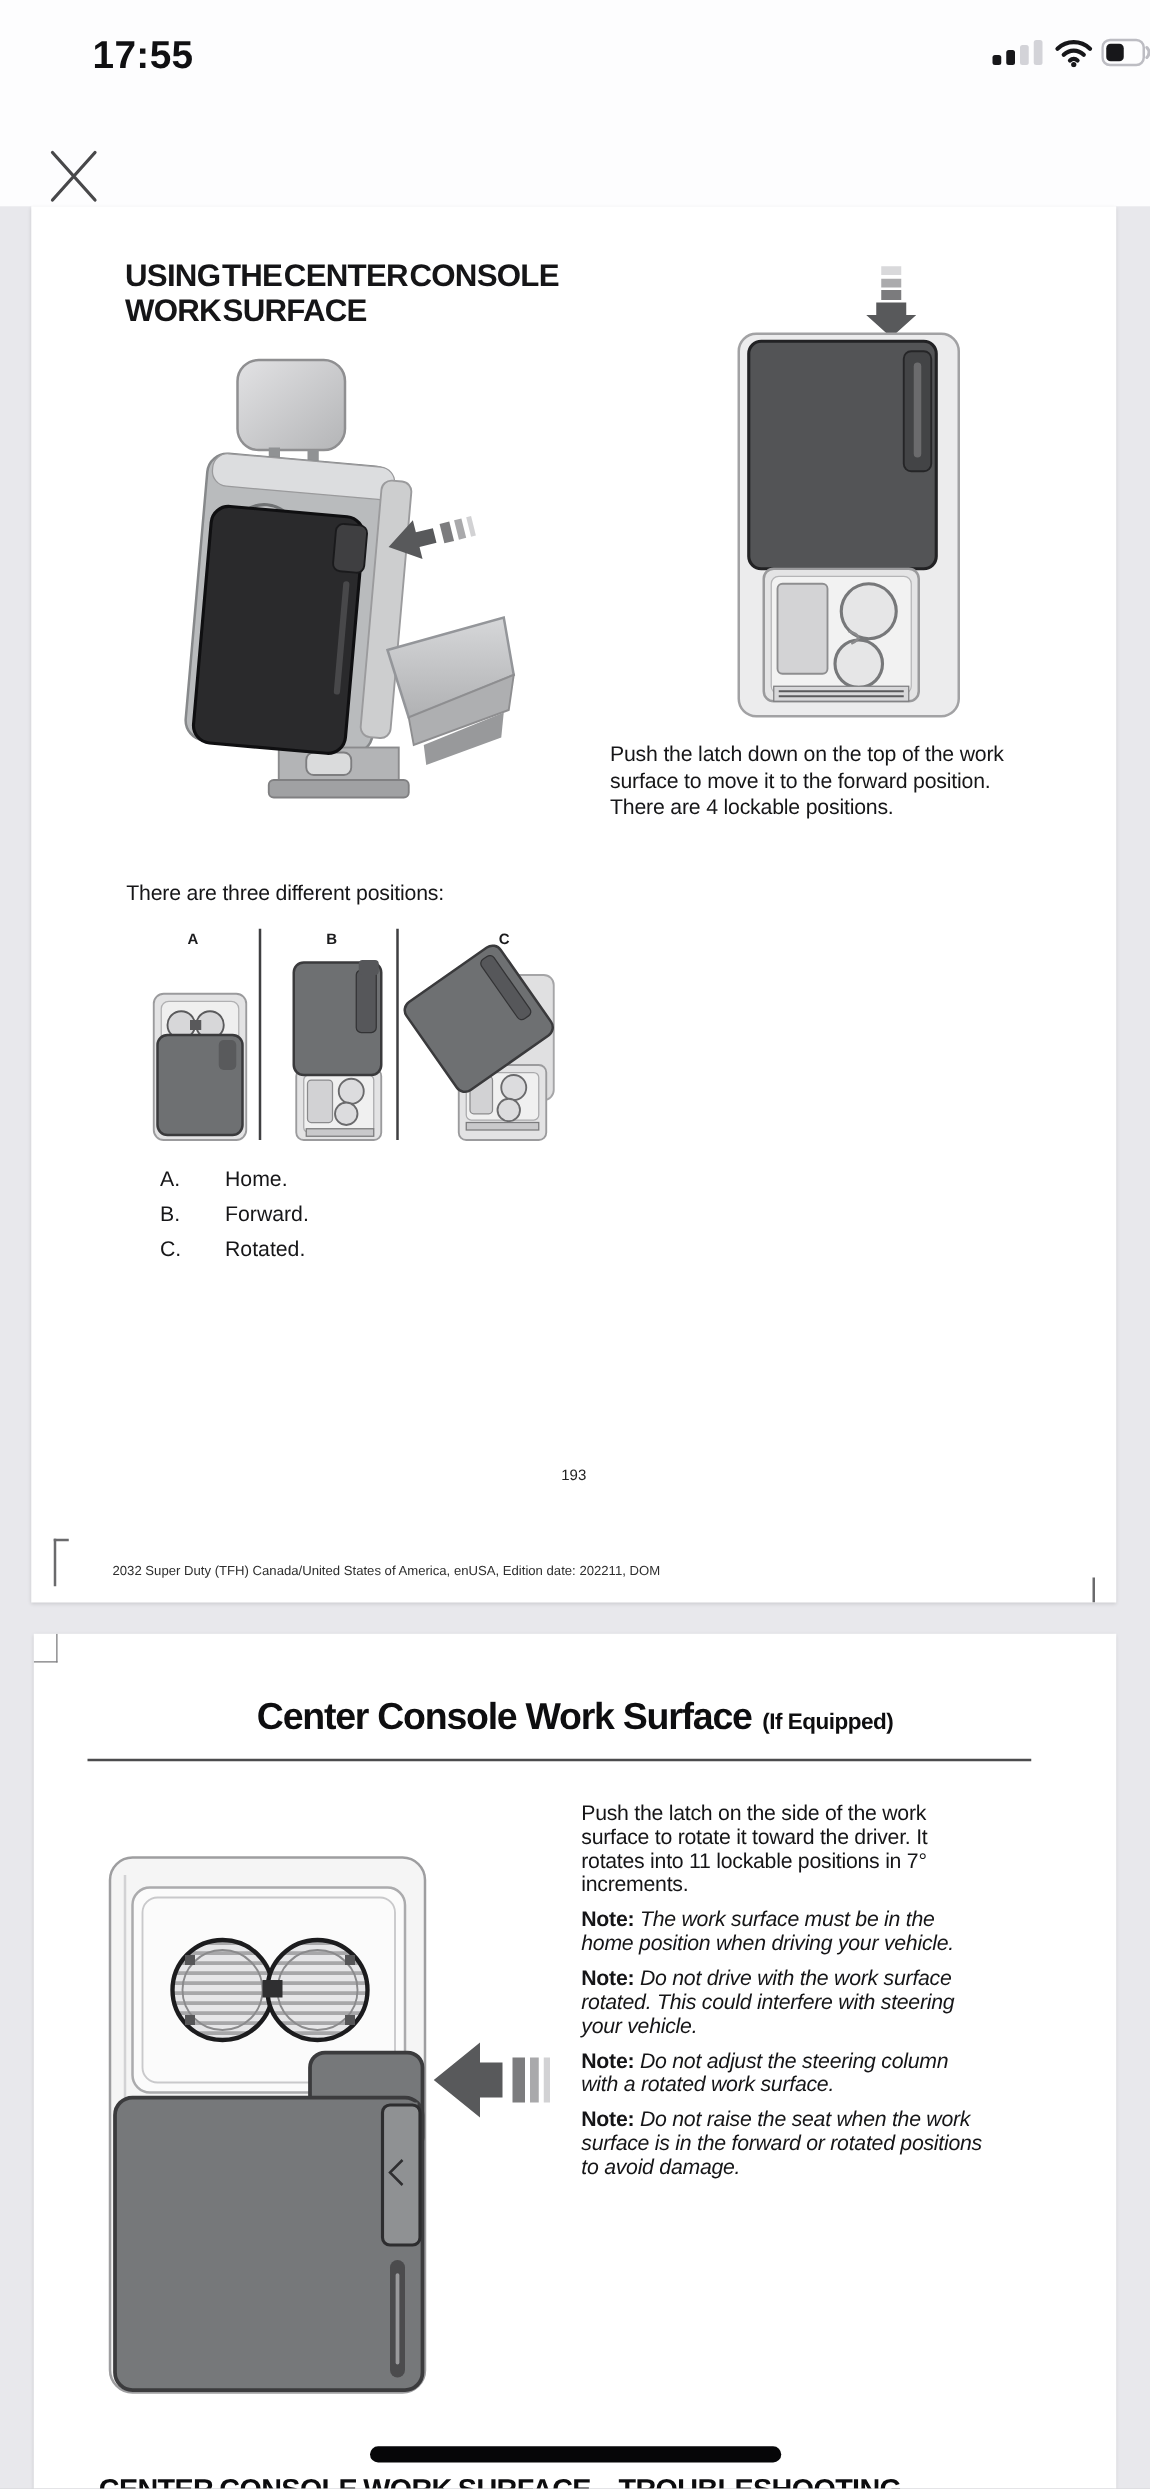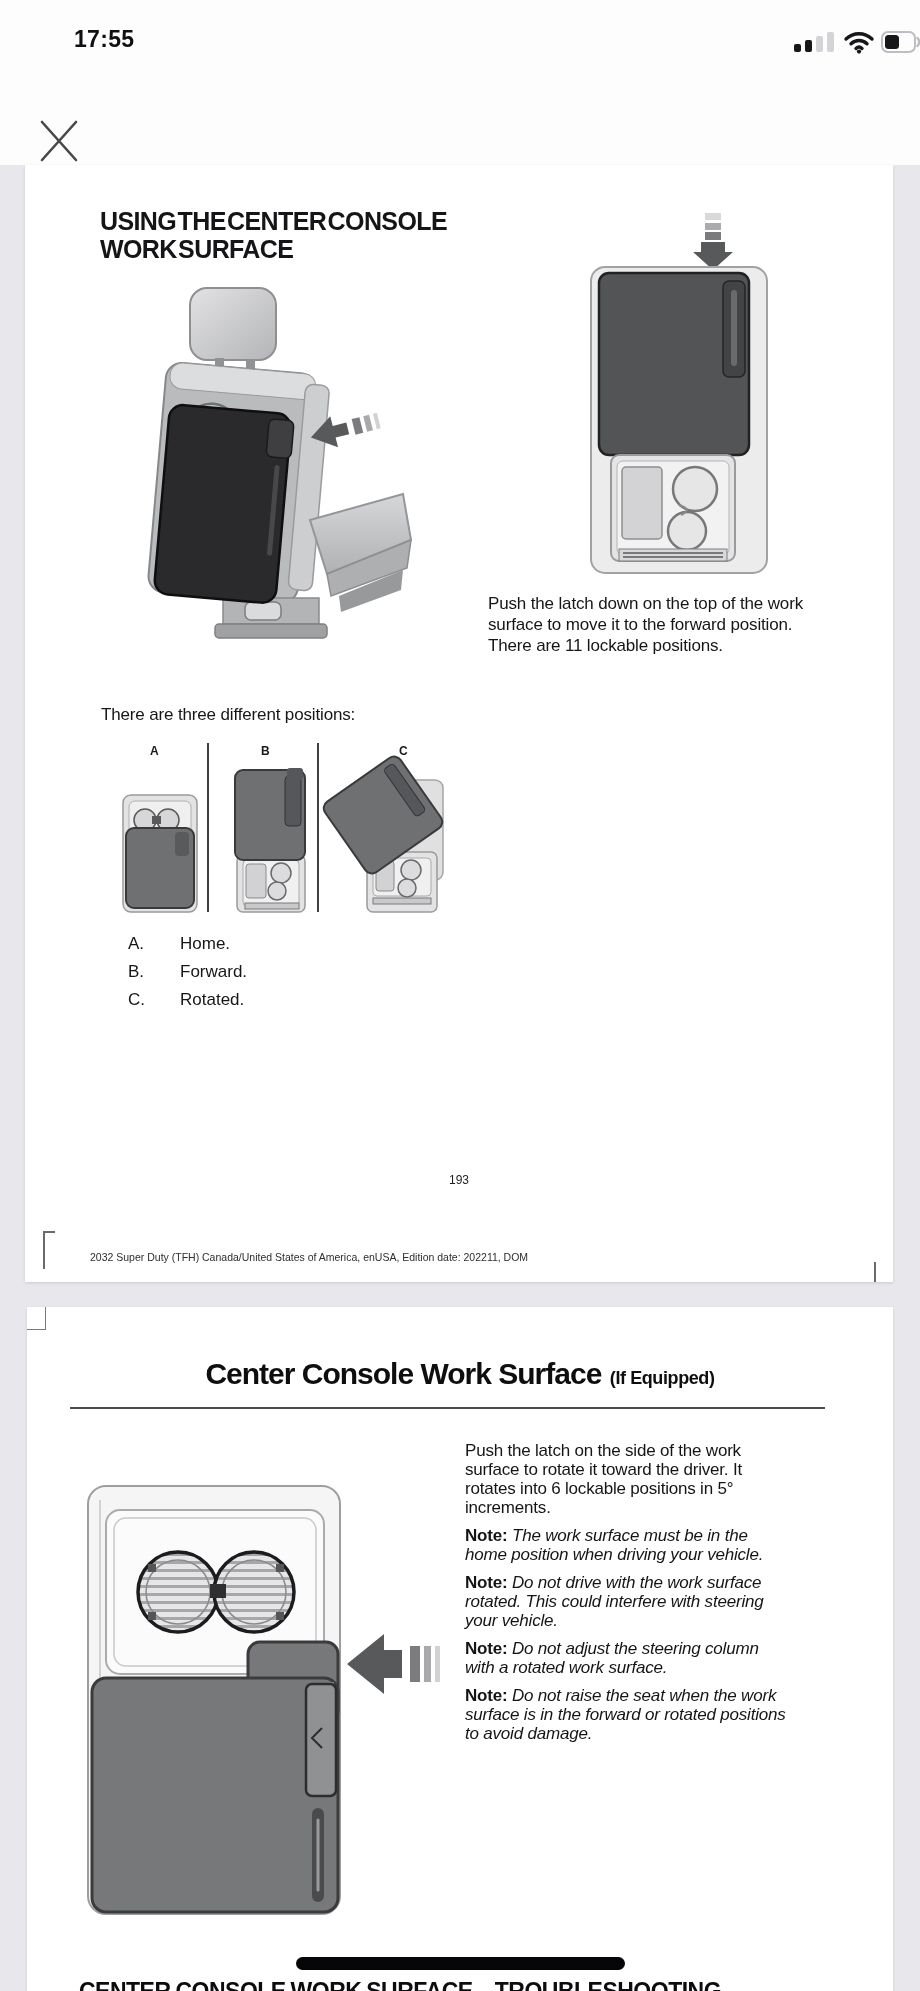--- a/index.html
+++ b/index.html
@@ -1,20 +1,20 @@
 <!DOCTYPE html>
 <html><head>
 <meta charset="utf-8">
 <style>
   html,body{margin:0;padding:0;background:#cfcfd4;}
   .screen{position:relative;width:920px;height:1991px;background:#e8e8ec;overflow:hidden;
           font-family:"Liberation Sans",sans-serif;color:#141414;margin:0 auto;}
   .abs{position:absolute;}
   .top-chrome{position:absolute;left:0;top:0;width:920px;height:165px;background:#fdfdfe;}
-  .time{position:absolute;left:74px;top:26px;font-size:23px;font-weight:700;color:#101012;letter-spacing:.3px;}
+  .time{position:absolute;left:74px;top:26px;font-size:31px;font-weight:700;color:#101012;letter-spacing:.3px;}
   .hdr-title{position:absolute;left:0;top:116px;width:920px;text-align:center;font-size:25px;
              color:#3c3c3e;letter-spacing:-0.3px;}
   .close-btn{position:absolute;left:34px;top:114px;width:50px;height:52px;cursor:pointer;}
   .page{position:absolute;background:#ffffff;box-shadow:0 1px 3px rgba(0,0,0,.13);overflow:hidden;}
   .page1{left:25px;top:165px;width:868px;height:1117px;}
   .page2{left:27px;top:1307px;width:866px;height:684px;}
   .prelines{white-space:pre-line;}
   .h1{position:absolute;left:75px;top:42px;font-size:25px;line-height:28px;font-weight:700;
       letter-spacing:-0.6px;word-spacing:-5px;color:#151517;}
   .body-txt{font-size:17px;line-height:21px;letter-spacing:-0.15px;color:#161618;}
@@ -149,21 +149,21 @@
       <circle cx="120" cy="284" r="22" fill="#e6e6e7" stroke="#77787a" stroke-width="2.5"></circle>
       <circle cx="112" cy="326" r="19" fill="#e6e6e7" stroke="#77787a" stroke-width="2.5"></circle>
       <path d="M104,300 q14,4 2,10" stroke="#8a8a8c" stroke-width="2" fill="none"></path>
       <rect x="44" y="344" width="108" height="12" fill="#d8d8da" stroke="#7e7e80" stroke-width="1"></rect>
       <line x1="48" y1="348" x2="148" y2="348" stroke="#5a5a5c" stroke-width="1.5"></line>
       <line x1="48" y1="352" x2="148" y2="352" stroke="#5a5a5c" stroke-width="1.5"></line>
     </svg>
 
     <div class="body-txt prelines cap-right">Push the latch down on the top of the work
 surface to move it to the forward position.
-There are 11 lockable positions.</div>
+There are 4 lockable positions.</div>
     <div class="body-txt cap-left2">There are three different positions:</div>
 
     <svg class="abs" style="left:80px;top:575px;" width="370" height="175" viewBox="0 0 370 175">
       <line x1="103" y1="3" x2="103" y2="172" stroke="#3f3f41" stroke-width="2"></line>
       <line x1="213" y1="3" x2="213" y2="172" stroke="#3f3f41" stroke-width="2"></line>
 
       <rect x="18" y="55" width="74" height="117" rx="8" fill="#e3e3e4" stroke="#9b9b9d" stroke-width="1.5"></rect>
       <rect x="24" y="61" width="62" height="42" rx="6" fill="#efefef" stroke="#b0b0b2" stroke-width="1"></rect>
       <circle cx="40" cy="80" r="11" fill="#d7d7d9" stroke="#5a5a5c" stroke-width="1.5"></circle>
       <circle cx="63" cy="80" r="11" fill="#d7d7d9" stroke="#5a5a5c" stroke-width="1.5"></circle>
@@ -265,21 +265,21 @@
 
       <polygon points="287,188 324,158 324,174 342,174 342,202 324,202 324,218" fill="#58595b"></polygon>
       <rect x="350" y="170" width="10" height="36" fill="#7c7c7e"></rect>
       <rect x="364" y="170" width="7" height="36" fill="#a9a9ab"></rect>
       <rect x="375" y="170" width="5" height="36" fill="#d2d2d4"></rect>
     </svg>
 
     <div class="p2-col">
       <p class="prelines">Push the latch on the side of the work
 surface to rotate it toward the driver. It
-rotates into 6 lockable positions in 5°
+rotates into 11 lockable positions in 7°
 increments.</p>
       <p class="note"><b>Note:</b> <i class="prelines">The work surface must be in the
 home position when driving your vehicle.</i></p>
       <p class="note"><b>Note:</b> <i class="prelines">Do not drive with the work surface
 rotated. This could interfere with steering
 your vehicle.</i></p>
       <p class="note"><b>Note:</b> <i class="prelines">Do not adjust the steering column
 with a rotated work surface.</i></p>
       <p class="note"><b>Note:</b> <i class="prelines">Do not raise the seat when the work
 surface is in the forward or rotated positions

